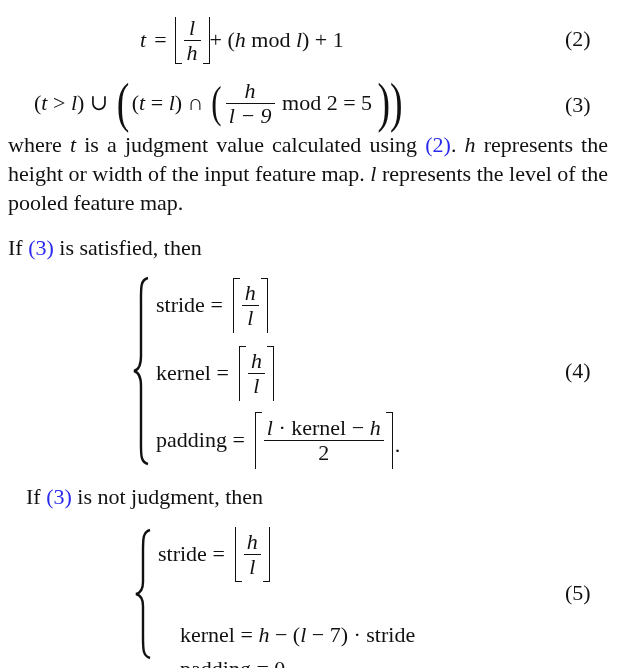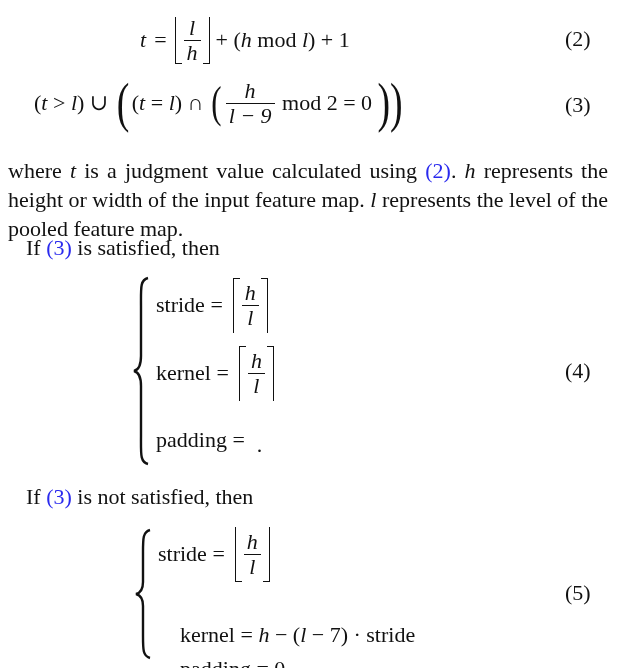--- a/index.html
+++ b/index.html
@@ -35,48 +35,48 @@
   <span style="margin:0 8px;">=</span>
   <span class="bracket">
     <span class="floor" style="height:46px;"></span>
     <span class="frac">
       <span class="num it">l</span>
       <span class="bar"></span>
       <span class="den it">h</span>
     </span>
     <span class="floor r" style="height:46px;"></span>
   </span>
-  <span style="margin-left:6px;">
+  <span style="">
     <span>+ (</span><span class="it">h</span><span style="white-space:pre;"> mod </span><span class="it">l</span><span>) + 1</span>
   </span>
 </div>
 <span class="eqnum" style="top:26px;">(2)</span>
 
 <div class="row" style="left:34px; top:70px; height:66px; display:flex; align-items:center; white-space:pre;">
   <span>(</span><span class="it">t</span><span> &gt; </span><span class="it">l</span><span>)</span>
   <span> ∪ </span>
   <span class="bigparen">(</span>
   <span>(</span><span class="it">t</span><span> = </span><span class="it">l</span><span>)</span>
   <span> ∩ </span>
   <span class="medparen">(</span>
   <span class="frac">
     <span class="num it">h</span>
     <span class="bar"></span>
     <span class="den it">l − 9</span>
   </span>
-  <span> mod 2 = 0</span>
+  <span> mod 2 = 5</span>
   <span class="bigparen">))</span>
 </div>
 <span class="eqnum" style="top:92px;">(3)</span>
 
-<div class="para" style="top:156px;">
+<div class="para" style="top:130px;">
   <span>where </span><span class="it">t</span><span> is a judgment value calculated using </span><span class="link">(2)</span><span>. </span><span class="it">h</span><span> represents the height or width of the input feature map. </span><span class="it">l</span><span> represents the level of the pooled feature map.</span>
 </div>
 
-<div class="para" style="top:233px; left:26px;">
+<div class="para" style="top:233px; left:8px;">
   <span>If </span><span class="link">(3)</span><span> is satisfied, then</span>
 </div>
 
 <div>
   <svg class="brace" style="left:132px; top:276px;" width="20" height="190" viewBox="0 0 20 190">
     <path d="M16 2 C8 4, 9 12, 9 30 L9 80 C9 90, 6 94, 2 95 C6 96, 9 100, 9 110 L9 160 C9 178, 8 186, 16 188" fill="none" stroke="#111" stroke-width="2.4"></path>
   </svg>
 
   <div class="row" style="left:156px; top:276px; height:58px; display:flex; align-items:center;">
     <span>stride</span>
@@ -102,27 +102,36 @@
         <span class="bar"></span>
         <span class="den it">l</span>
       </span>
       <span class="ceil r" style="height:54px;"></span>
     </span>
   </div>
 
   <div class="row" style="left:156px; top:410px; height:60px; display:flex; align-items:center;">
     <span>padding</span>
     <span style="white-space:pre; margin-right:10px;"> =</span>
+    <span class="bracket">
+      <span class="ceil" style="height:56px;"></span>
+      <span class="frac">
+        <span class="num" style="white-space:pre;"><span class="it">l</span><span> · kernel − </span><span class="it">h</span></span>
+        <span class="bar"></span>
+        <span class="den">2</span>
+      </span>
+      <span class="ceil r" style="height:56px;"></span>
+    </span>
     <span style="align-self:flex-end; margin-bottom:12px; margin-left:2px;">.</span>
   </div>
   <span class="eqnum" style="top:358px;">(4)</span>
 </div>
 
 <div class="para" style="top:482px; left:26px;">
-  <span>If </span><span class="link">(3)</span><span> is not satisfied, then</span>
+  <span>If </span><span class="link">(3)</span><span> is not judgment, then</span>
 </div>
 
 <div>
   <svg class="brace" style="left:134px; top:528px;" width="20" height="132" viewBox="0 0 20 132">
     <path d="M16 2 C9 4, 9 10, 9 24 L9 54 C9 62, 6 65, 2 66 C6 67, 9 70, 9 78 L9 108 C9 122, 9 128, 16 130" fill="none" stroke="#111" stroke-width="2.4"></path>
   </svg>
 
   <div class="row" style="left:158px; top:526px; height:56px; display:flex; align-items:center;">
     <span>stride</span>
     <span style="white-space:pre; margin-right:10px;"> =</span>

